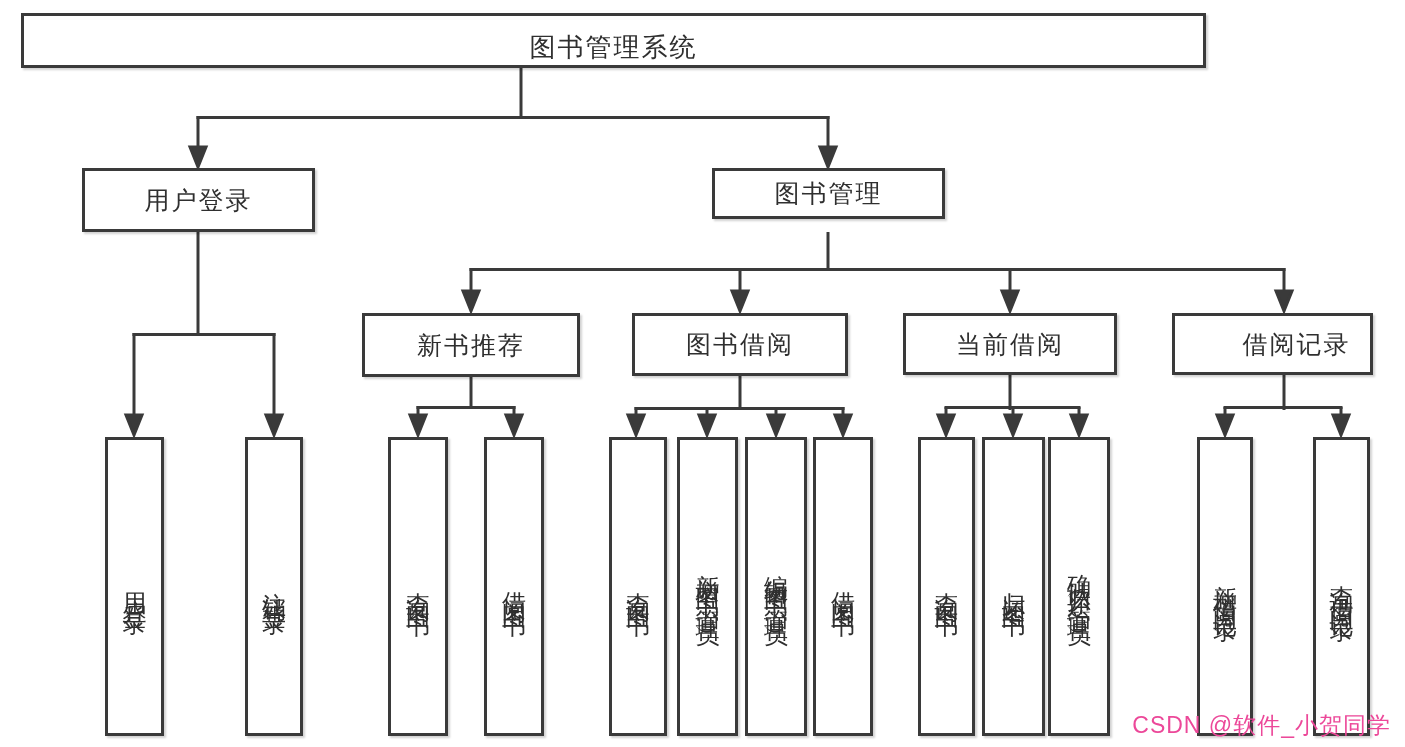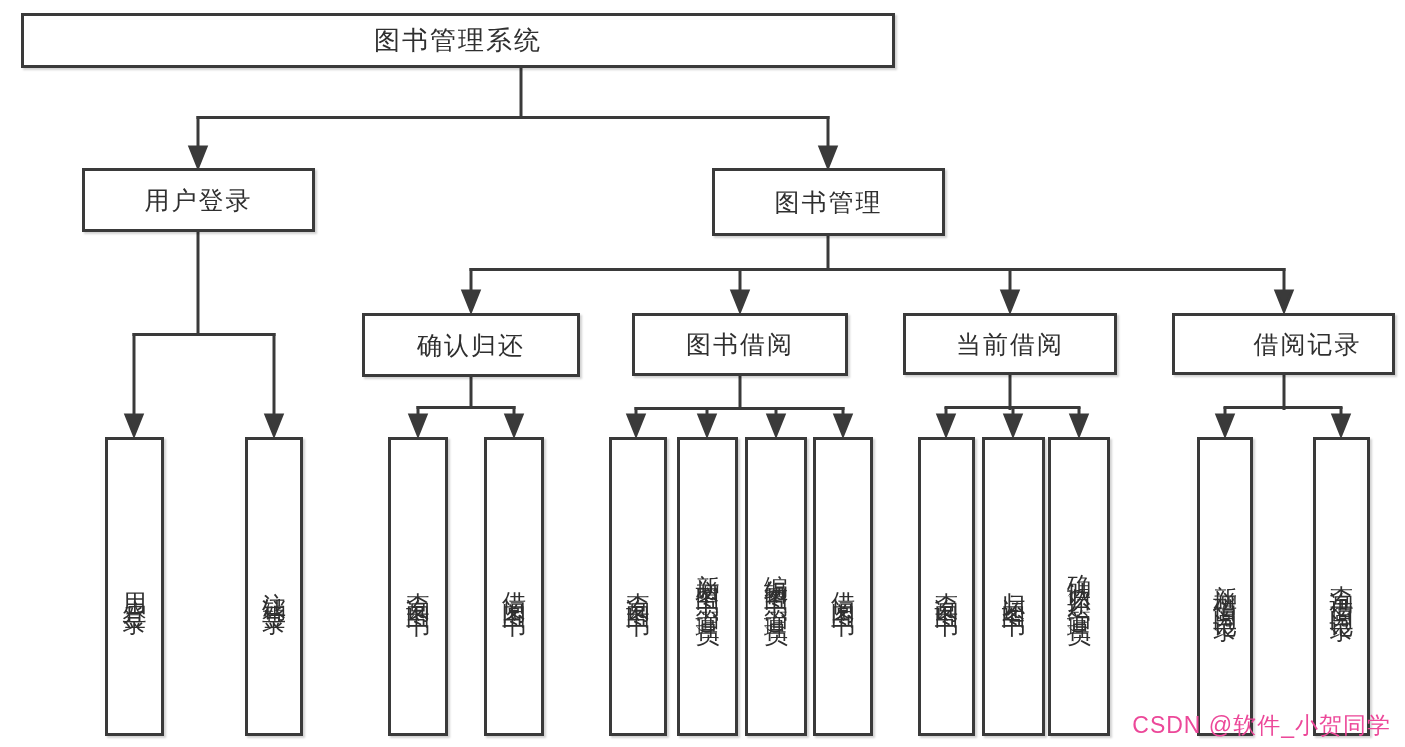--- a/index.html
+++ b/index.html
@@ -103,41 +103,41 @@
 
       <line x1="1284" y1="375" x2="1284" y2="410"></line>
       <line x1="1223.5" y1="407.5" x2="1342.5" y2="407.5"></line>
       <line x1="1225" y1="407" x2="1225" y2="417"></line>
       <polygon points="1217,415 1233,415 1225,435"></polygon>
       <line x1="1341" y1="407" x2="1341" y2="417"></line>
       <polygon points="1333,415 1349,415 1341,435"></polygon>
     </g>
   </svg>
 
-  <div class="node hlabel root-box" style="left:21px;top:13px;width:874px;height:55px;">
+  <div class="node hlabel root-box" style="left:21px;top:13px;width:1185px;height:55px;align-items:flex-end;">
     <span>图书管理系统</span>
   </div>
 
   <div class="node hlabel" style="left:82px;top:168px;width:233px;height:64px;">
     <span>用户登录</span>
   </div>
-  <div class="node hlabel" style="left:712px;top:168px;width:233px;height:68px;">
+  <div class="node hlabel" style="left:712px;top:168px;width:233px;height:51px;">
     <span>图书管理</span>
   </div>
 
   <div class="node hlabel" style="left:362px;top:313px;width:218px;height:64px;">
-    <span>确认归还</span>
+    <span>新书推荐</span>
   </div>
   <div class="node hlabel" style="left:903px;top:313px;width:214px;height:62px;">
     <span>当前借阅</span>
   </div>
   <div class="node hlabel" style="left:632px;top:313px;width:216px;height:63px;">
     <span>图书借阅</span>
   </div>
-  <div class="node hlabel" style="left:1172px;top:313px;width:223px;height:62px;padding-left:48px;">
+  <div class="node hlabel" style="left:1172px;top:313px;width:201px;height:62px;padding-left:48px;">
     <span>借阅记录</span>
   </div>
 
   <div class="node leaf" style="left:105px;top:437px;width:59px;height:299px;">
     <span>用户登录</span>
   </div>
   <div class="node leaf" style="left:245px;top:437px;width:58px;height:299px;">
     <span>注销登录</span>
   </div>
 

